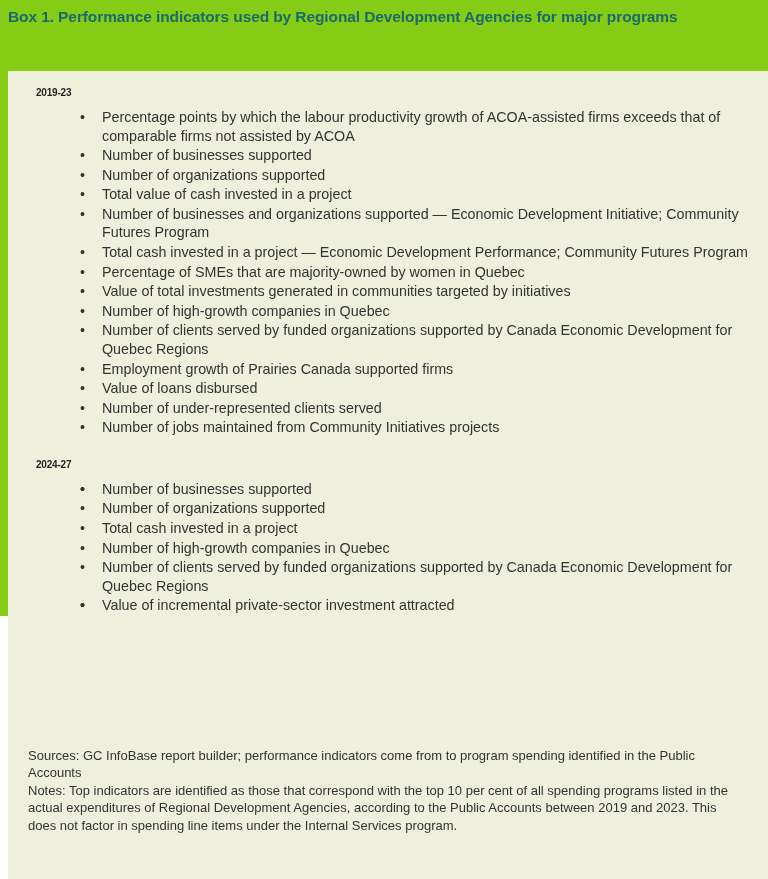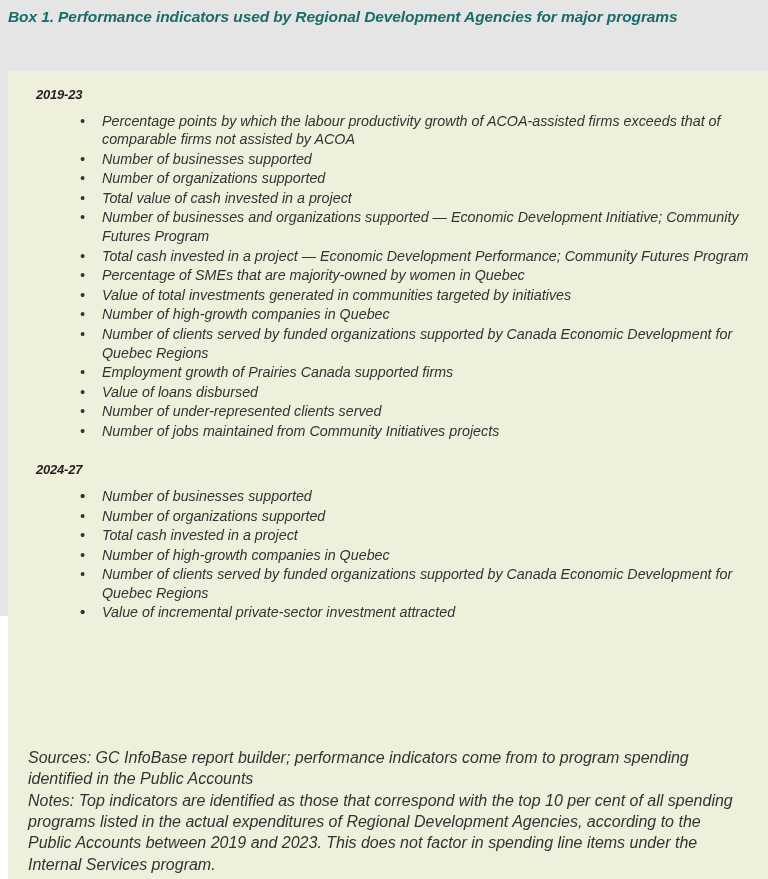--- a/index.html
+++ b/index.html
@@ -11,22 +11,21 @@
     width: 768px;
     height: 879px;
     font-family: "Liberation Sans", sans-serif;
     overflow: hidden;
   }
 
   .page {
     position: relative;
     width: 768px;
     height: 616px;
-    background: #e5e5e5;
-    font-style: italic;
+    background: #84cc16;
   }
 
   
   .box-title {
     position: absolute;
     left: 8px;
     top: 6px;
     width: 740px;
     color: #1a6b6b;
     font-size: 15.5px;
@@ -51,21 +50,21 @@
     position: relative;
     width: 100%;
     height: 100%;
     box-sizing: border-box;
     padding: 16px 18px 0 20px;
   }
 
   
   .period-heading {
     color: #231f20;
-    font-size: 13px;
+    font-size: 10px;
     font-weight: bold;
     line-height: 1.2;
     margin: 0 0 9px 8px;
     letter-spacing: -0.2px;
   }
   .period-heading.second {
     margin-top: 22px;
   }
 
   
@@ -94,21 +93,21 @@
 
   
   .notes-block {
     position: absolute;
     left: 20px;
     top: 676px;
     width: 712px;
   }
   .note-line {
     color: #333333;
-    font-size: 16px;
+    font-size: 13px;
     line-height: 1.32;
     margin: 0;
   }
   .note-line.notes {
     margin-top: 1px;
   }
 </style>
 </head>
 <body>
 

